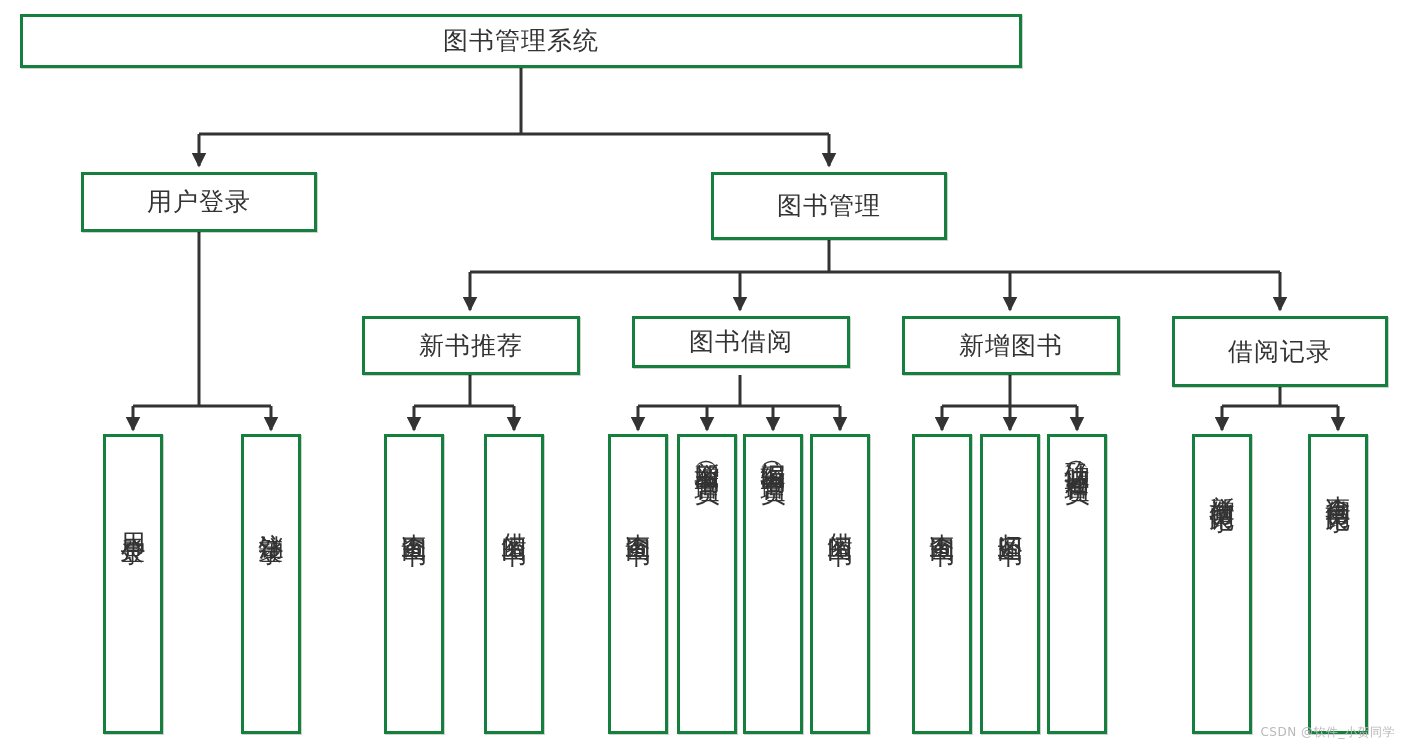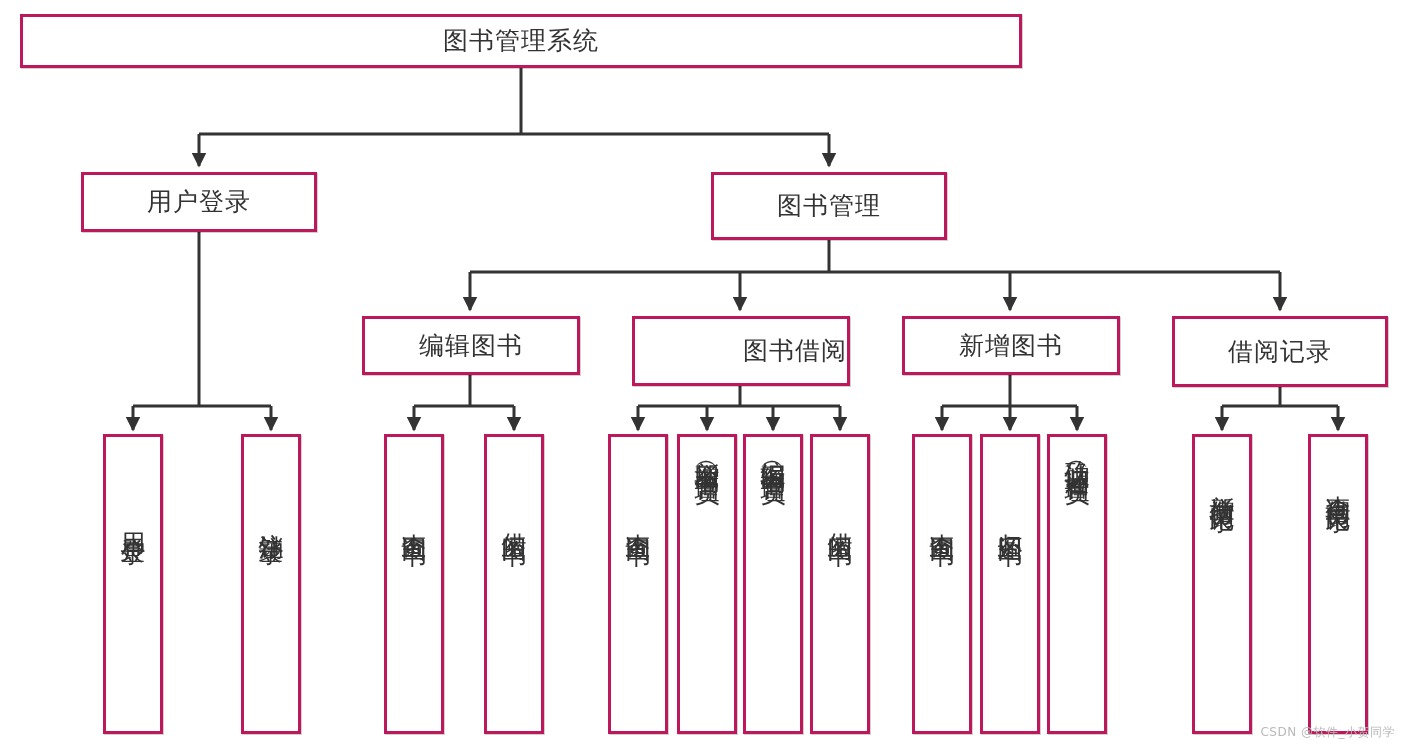--- a/index.html
+++ b/index.html
@@ -20,21 +20,21 @@
     position: absolute;
     left: 0; top: 0;
     width: 1405px;
     height: 747px;
     pointer-events: none;
   }
   .node {
     position: absolute;
     box-sizing: border-box;
     background: #ffffff;
-    border: 3px solid #be185d;
+    border: 3px solid #15803d;
     display: flex;
     align-items: center;
     justify-content: center;
     box-shadow: 1px 1px 0 rgba(0,0,0,0.18);
   }
   .node .label {
     color: #333333;
     letter-spacing: 1px;
     white-space: nowrap;
   }
@@ -133,23 +133,23 @@
   </div>
 
   <div class="node horiz" style="left:81px; top:172px; width:236px; height:60px;">
     <span class="label">用户登录</span>
   </div>
   <div class="node horiz" style="left:711px; top:172px; width:236px; height:68px;">
     <span class="label">图书管理</span>
   </div>
 
   <div class="node horiz" style="left:362px; top:316px; width:218px; height:59px;">
-    <span class="label">编辑图书</span>
-  </div>
-  <div class="node horiz" style="left:632px; top:316px; width:218px; height:70px;justify-content:flex-end;">
+    <span class="label">新书推荐</span>
+  </div>
+  <div class="node horiz" style="left:632px; top:316px; width:218px; height:52px;">
     <span class="label">图书借阅</span>
   </div>
   <div class="node horiz" style="left:902px; top:316px; width:218px; height:59px;">
     <span class="label">新增图书</span>
   </div>
   <div class="node horiz" style="left:1172px; top:316px; width:216px; height:71px;">
     <span class="label">借阅记录</span>
   </div>
 
   <div class="node vert" style="left:103px; top:434px; width:60px; height:300px; padding-top:76px;">

